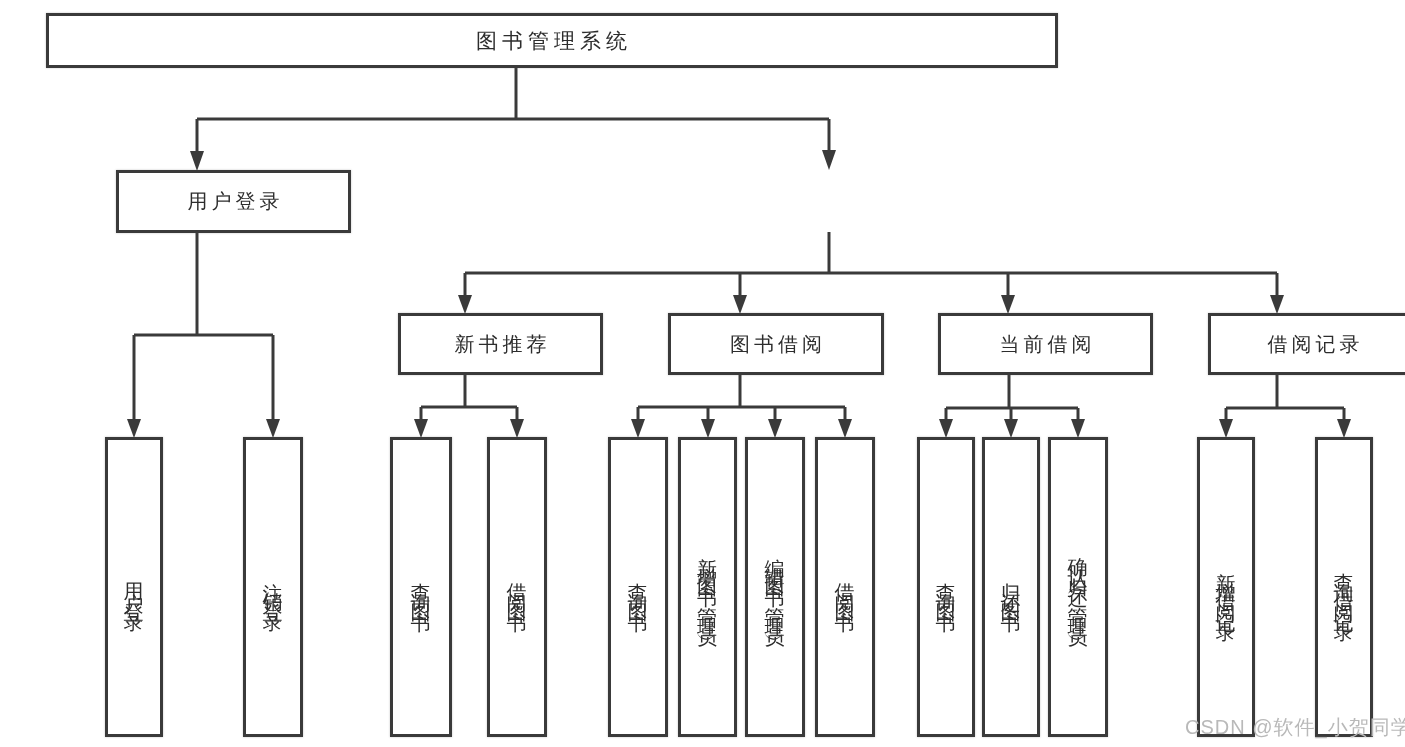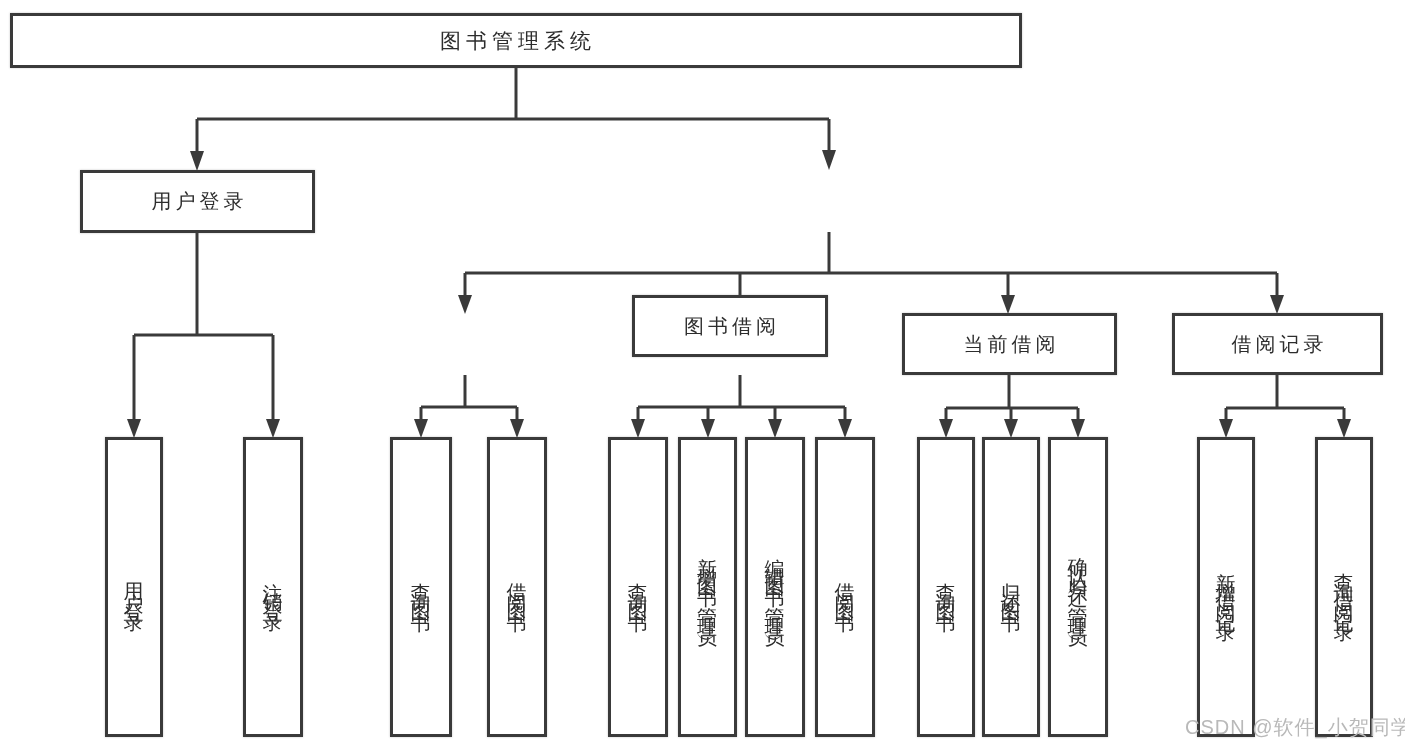--- a/index.html
+++ b/index.html
@@ -37,20 +37,21 @@
     align-items: center;
     justify-content: center;
     z-index: 2;
     box-shadow: 0 0 2px rgba(90,90,90,0.35);
   }
   .h {
     font-size: 20px;
     letter-spacing: 4px;
     text-indent: 4px;
     white-space: nowrap;
+    margin-left: 36px;
   }
   .h.title {
     font-size: 21px;
     letter-spacing: 5px;
   }
   .v {
     writing-mode: vertical-rl;
     text-orientation: mixed;
     font-size: 20px;
     letter-spacing: 10px;
@@ -135,21 +136,22 @@
       <polygon points="1071,419 1085,419 1078,438"></polygon>
       <polygon points="1219,419 1233,419 1226,438"></polygon>
       <polygon points="1337,419 1351,419 1344,438"></polygon>
     </g>
   </svg>
 
   <div class="node h title" style="left:10px;top:13px;width:1012px;height:55px">图书管理系统</div>
 
   <div class="node h" style="left:80px;top:170px;width:235px;height:63px">用户登录</div>
 
-  <div class="node h" style="left:632px;top:295px;width:196px;height:62px">图书借阅</div>
+  <div class="node h" style="left:362px;top:313px;width:205px;height:62px">新书推荐</div>
+  <div class="node h" style="left:632px;top:313px;width:216px;height:62px">图书借阅</div>
   <div class="node h" style="left:902px;top:313px;width:215px;height:62px">当前借阅</div>
   <div class="node h" style="left:1172px;top:313px;width:211px;height:62px">借阅记录</div>
 
   <div class="node v" style="left:105px;top:437px;width:58px;height:300px">用户登录</div>
   <div class="node v" style="left:243px;top:437px;width:60px;height:300px">注销登录</div>
 
   <div class="node v" style="left:390px;top:437px;width:62px;height:300px">查询图书</div>
   <div class="node v" style="left:487px;top:437px;width:60px;height:300px">借阅图书</div>
 
   <div class="node v" style="left:608px;top:437px;width:60px;height:300px">查询图书</div>

